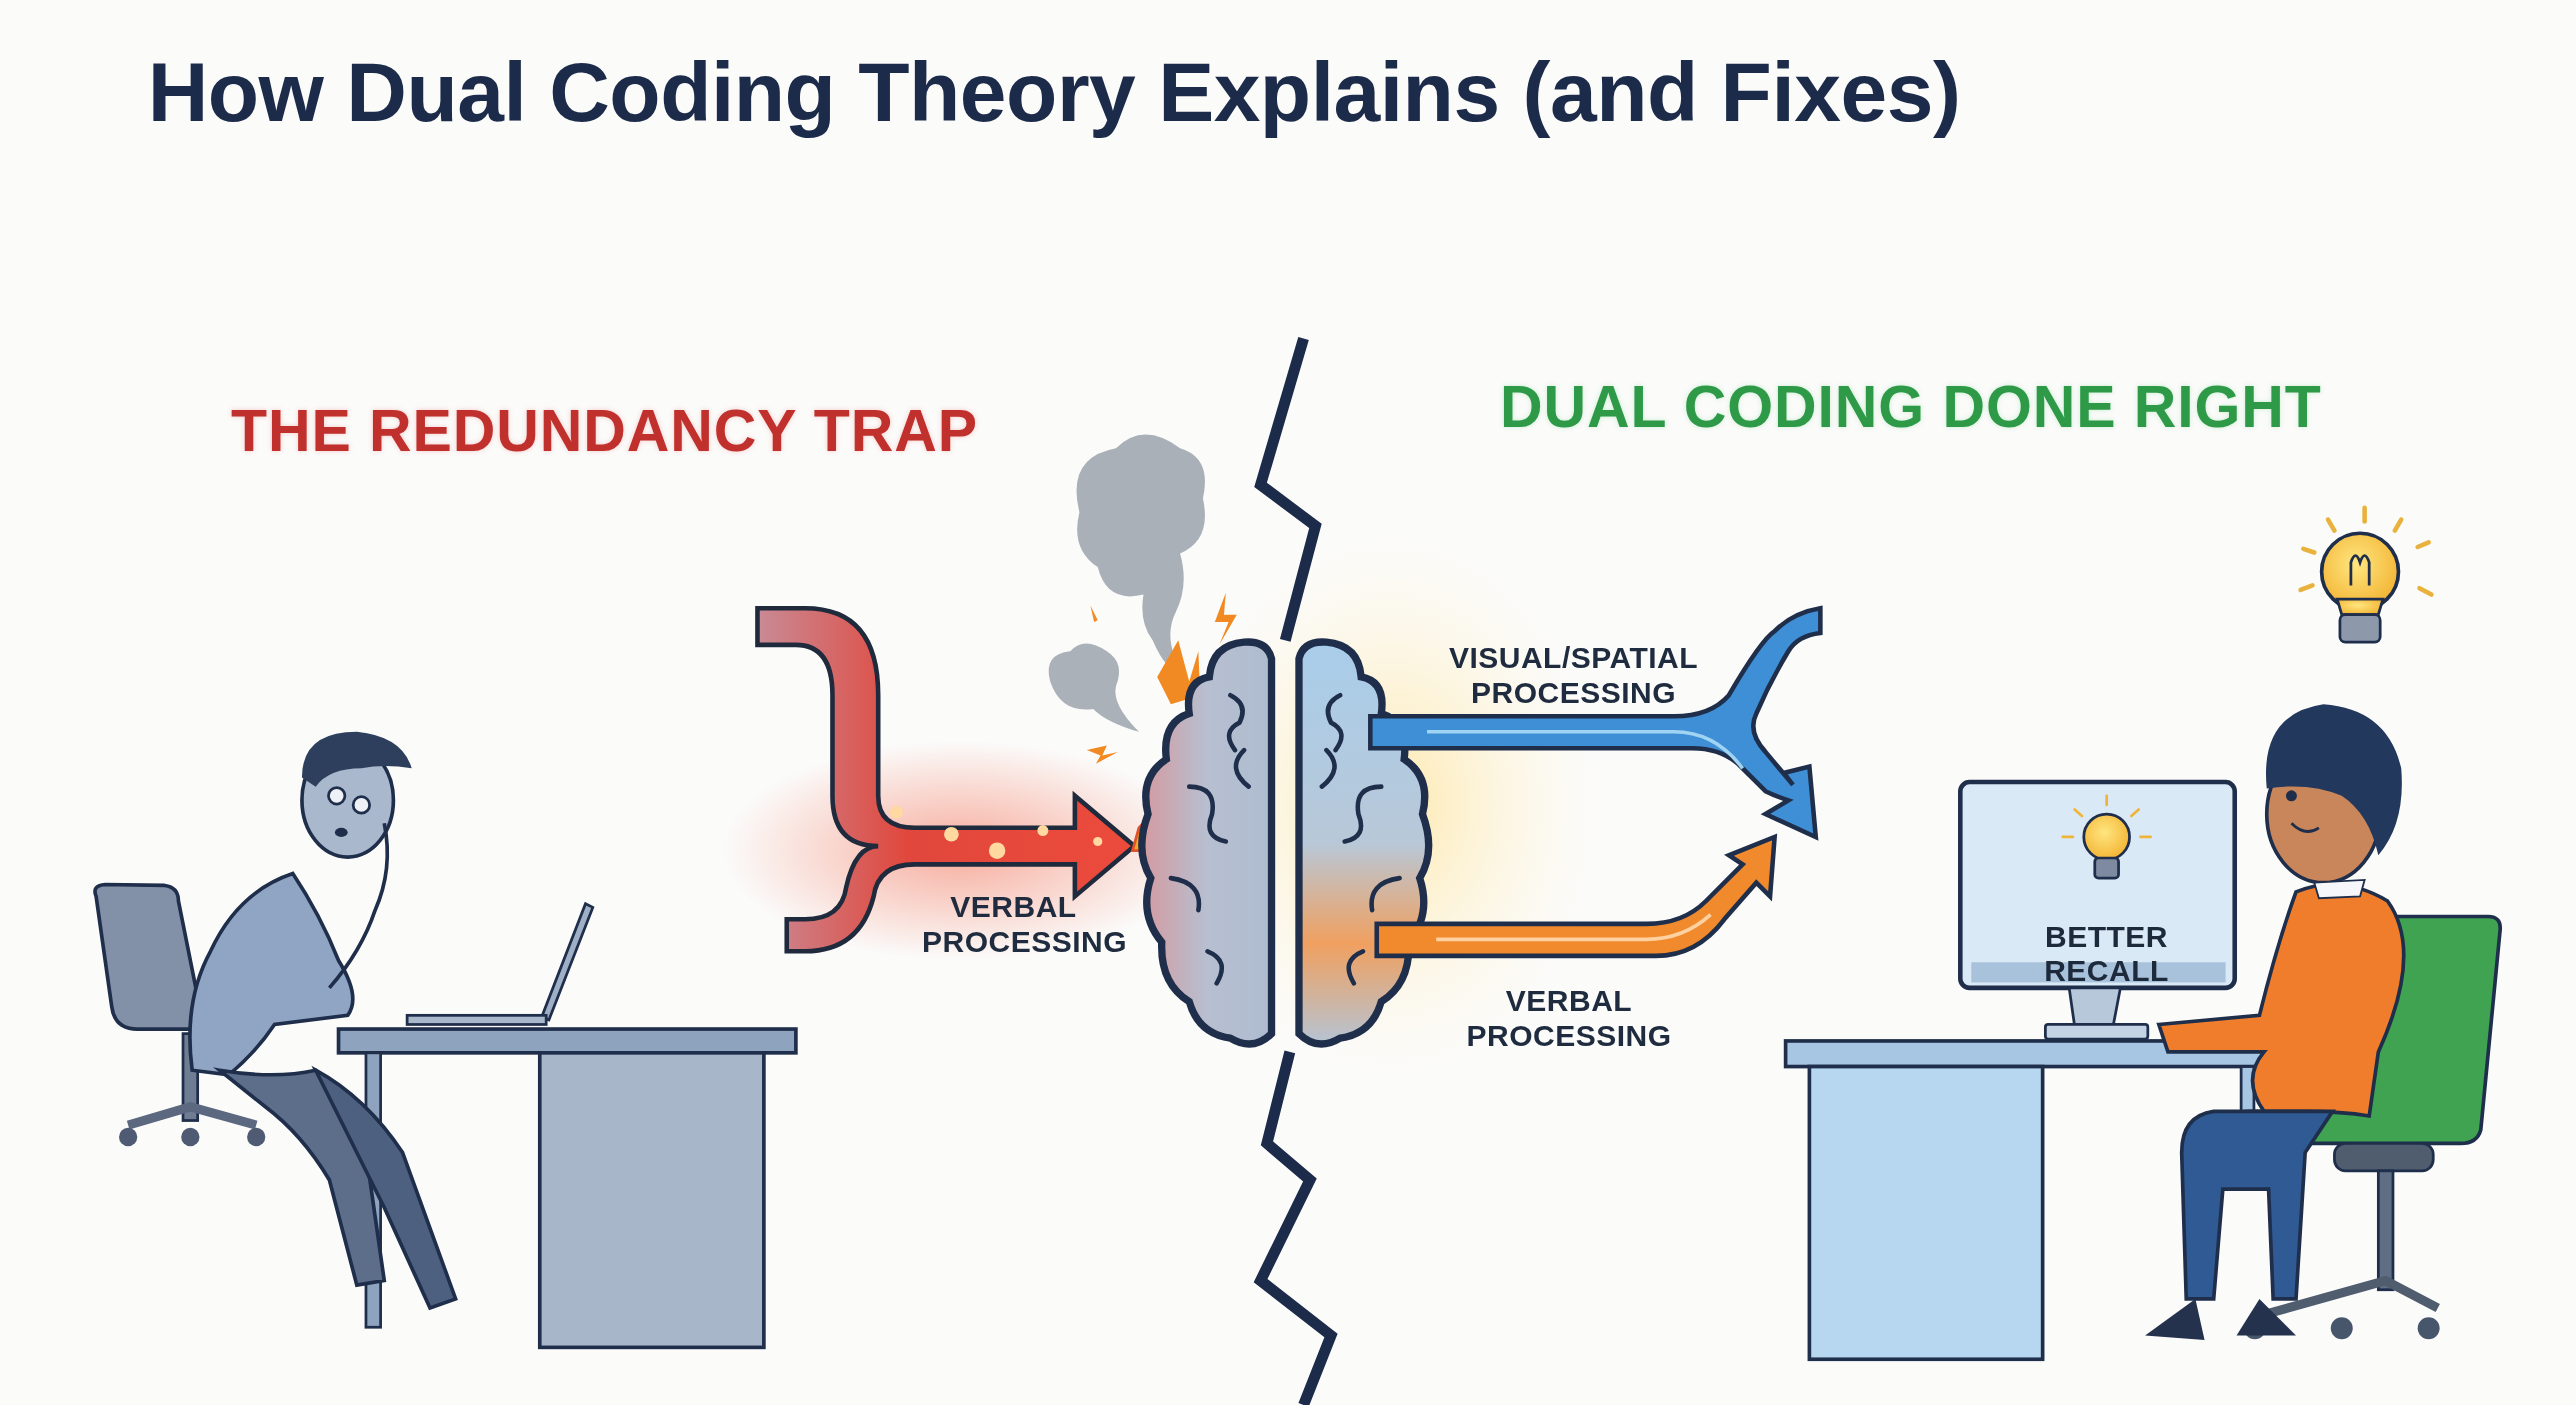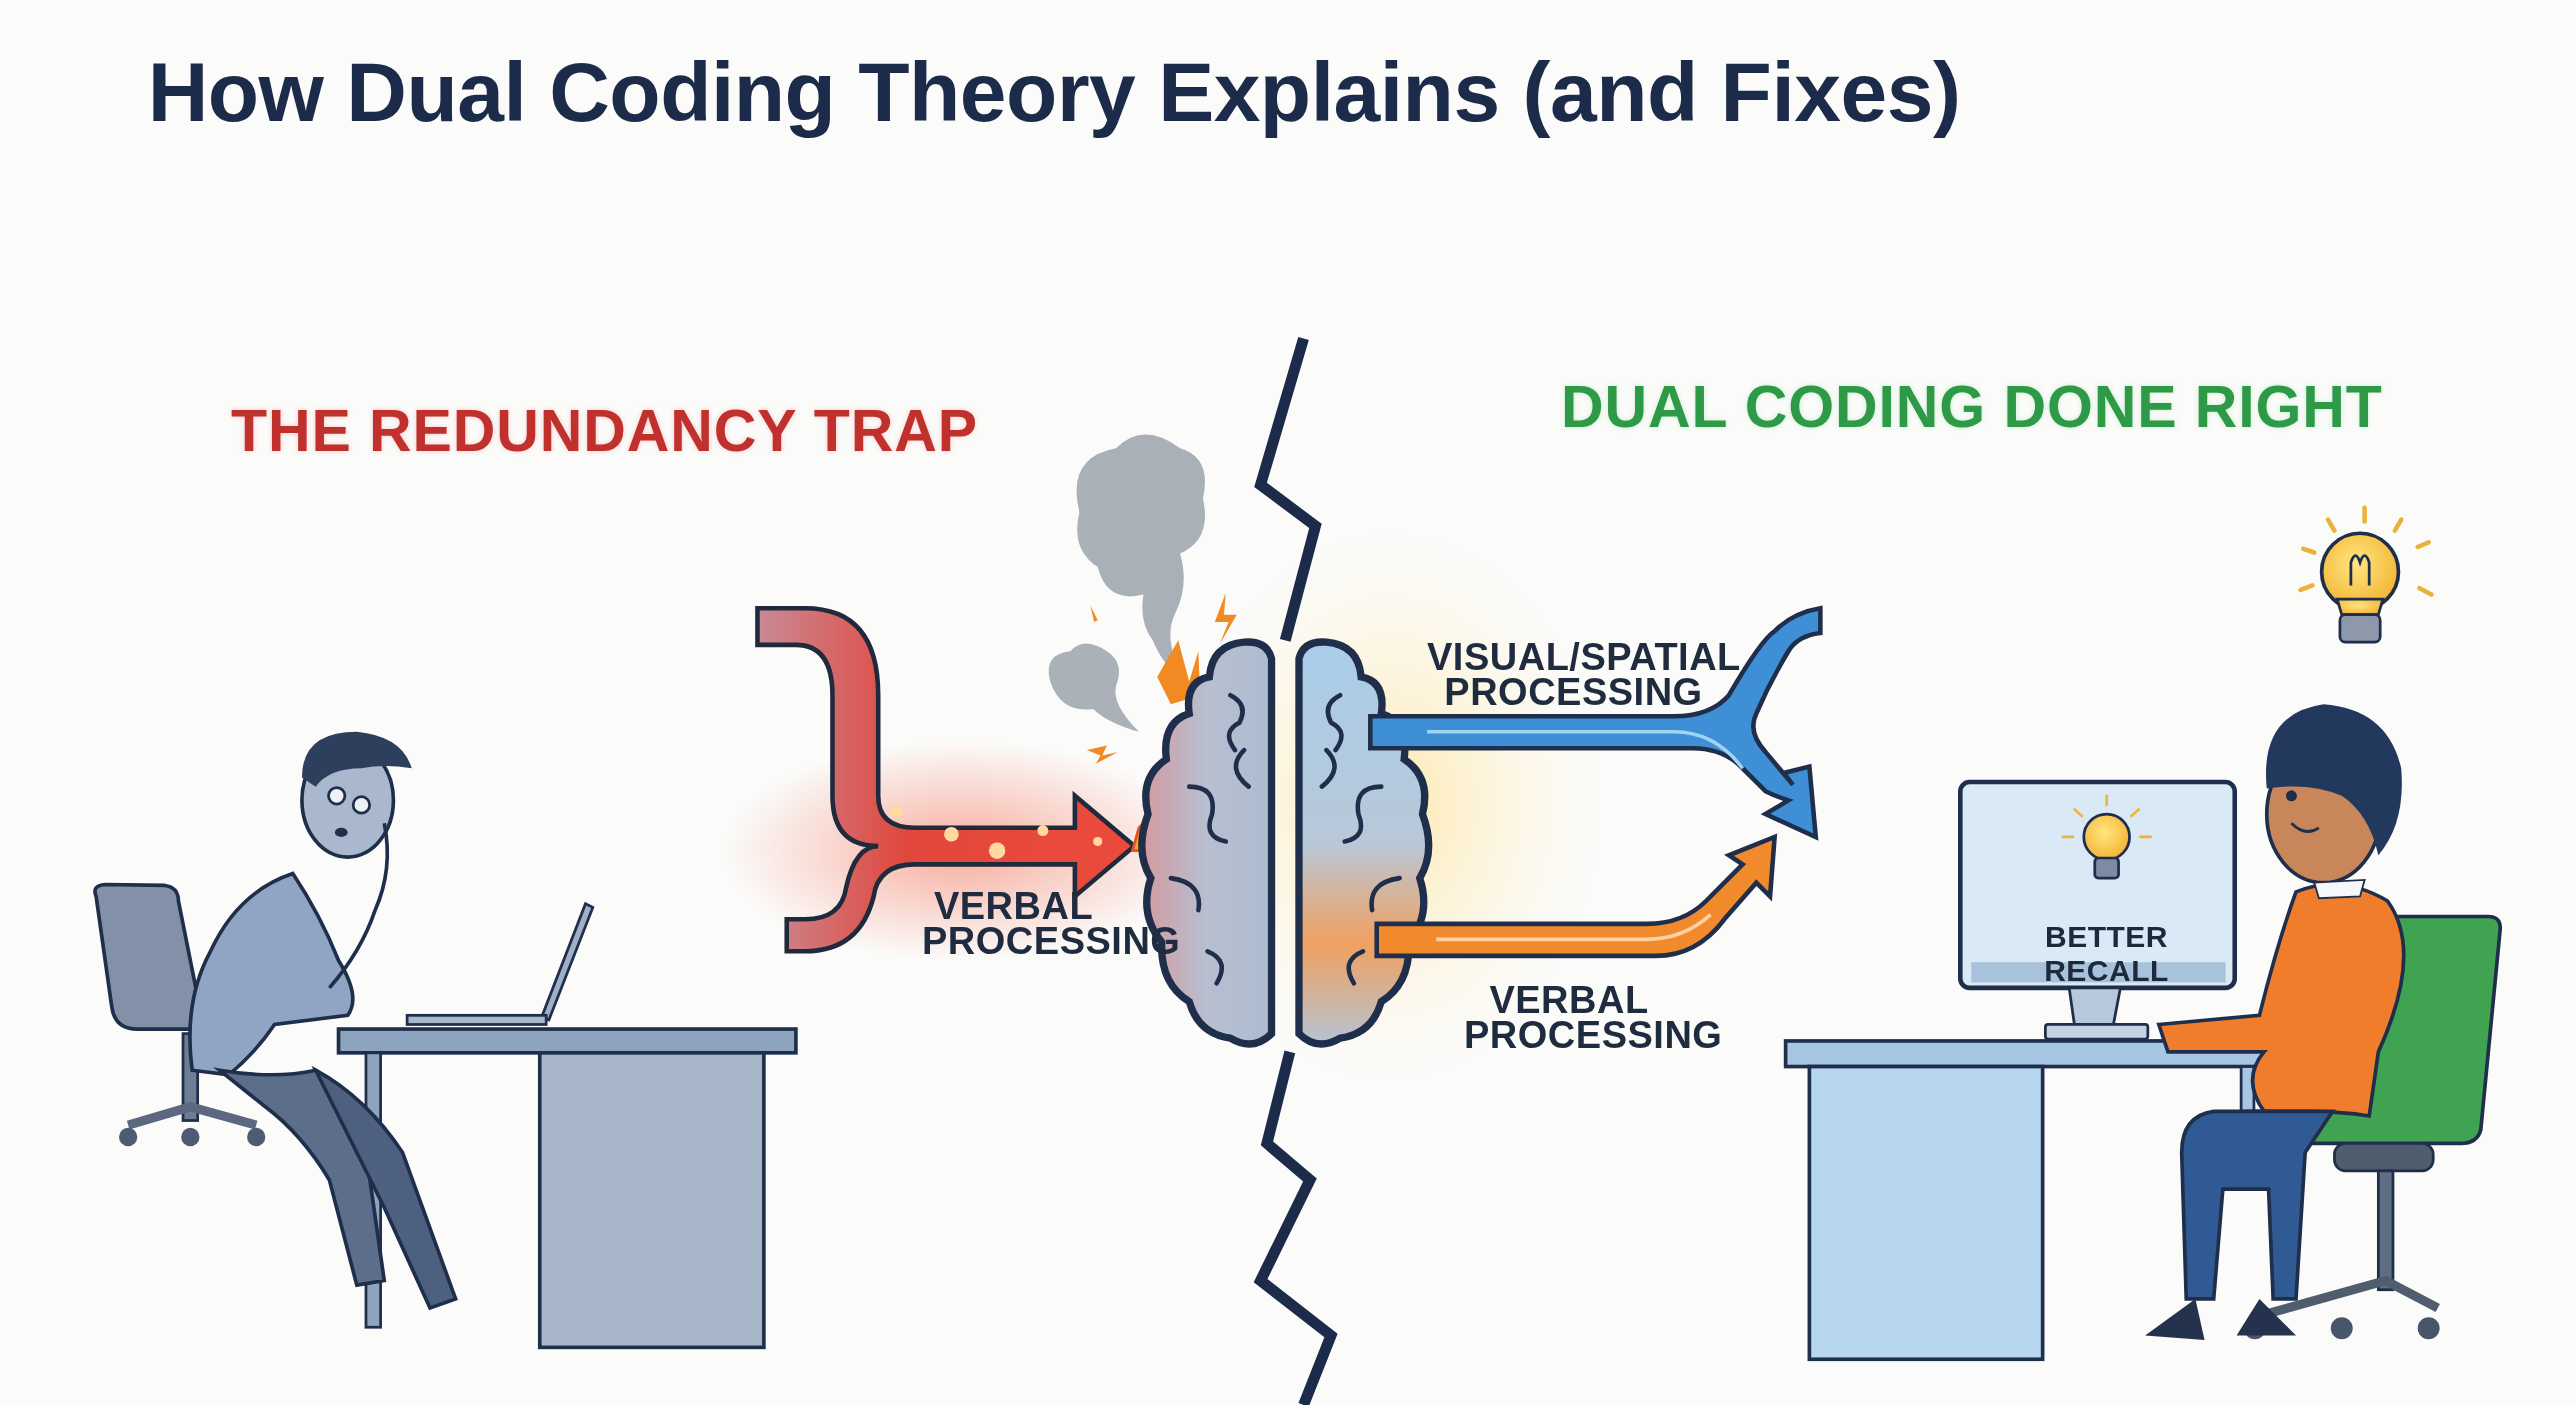--- a/index.html
+++ b/index.html
@@ -10,23 +10,23 @@
   }
   .title {
     position:absolute; left:0; top:38px; width:2108px; text-align:center;
     color:#1c2b4a; font-weight:700; font-size:84px; line-height:108px;
     letter-spacing:-0.5px;
   }
   .section-title {
     position:absolute; font-weight:700; font-size:59px; letter-spacing:0.9px;
   }
   .left-title { left:231px; top:373px; color:#c0302c; text-shadow:0 0 5.5px rgba(224,64,60,.25);margin-top:24px; }
-  .right-title { left:1561px; top:373px; color:#2e9a48; text-shadow:0 0 5.5px rgba(60,200,90,.25); }
+  .right-title { left:1500px; top:373px; color:#2e9a48; text-shadow:0 0 5.5px rgba(60,200,90,.25); }
   .label {
-    position:absolute; color:#1f2b3e; font-weight:700; font-size:38px; line-height:35px;
+    position:absolute; color:#1f2b3e; font-weight:700; font-size:30px; line-height:35px;
     text-align:center; letter-spacing:0.5px;
   }
   svg.art { position:absolute; left:0; top:0; }
   .screen-text {
     position:absolute; left:1983px; top:920px; width:247px; text-align:center;
     font-weight:700; font-size:30px; color:#1d2a3c; letter-spacing:0.5px;
   }
 </style>
 </head>
 <body>

